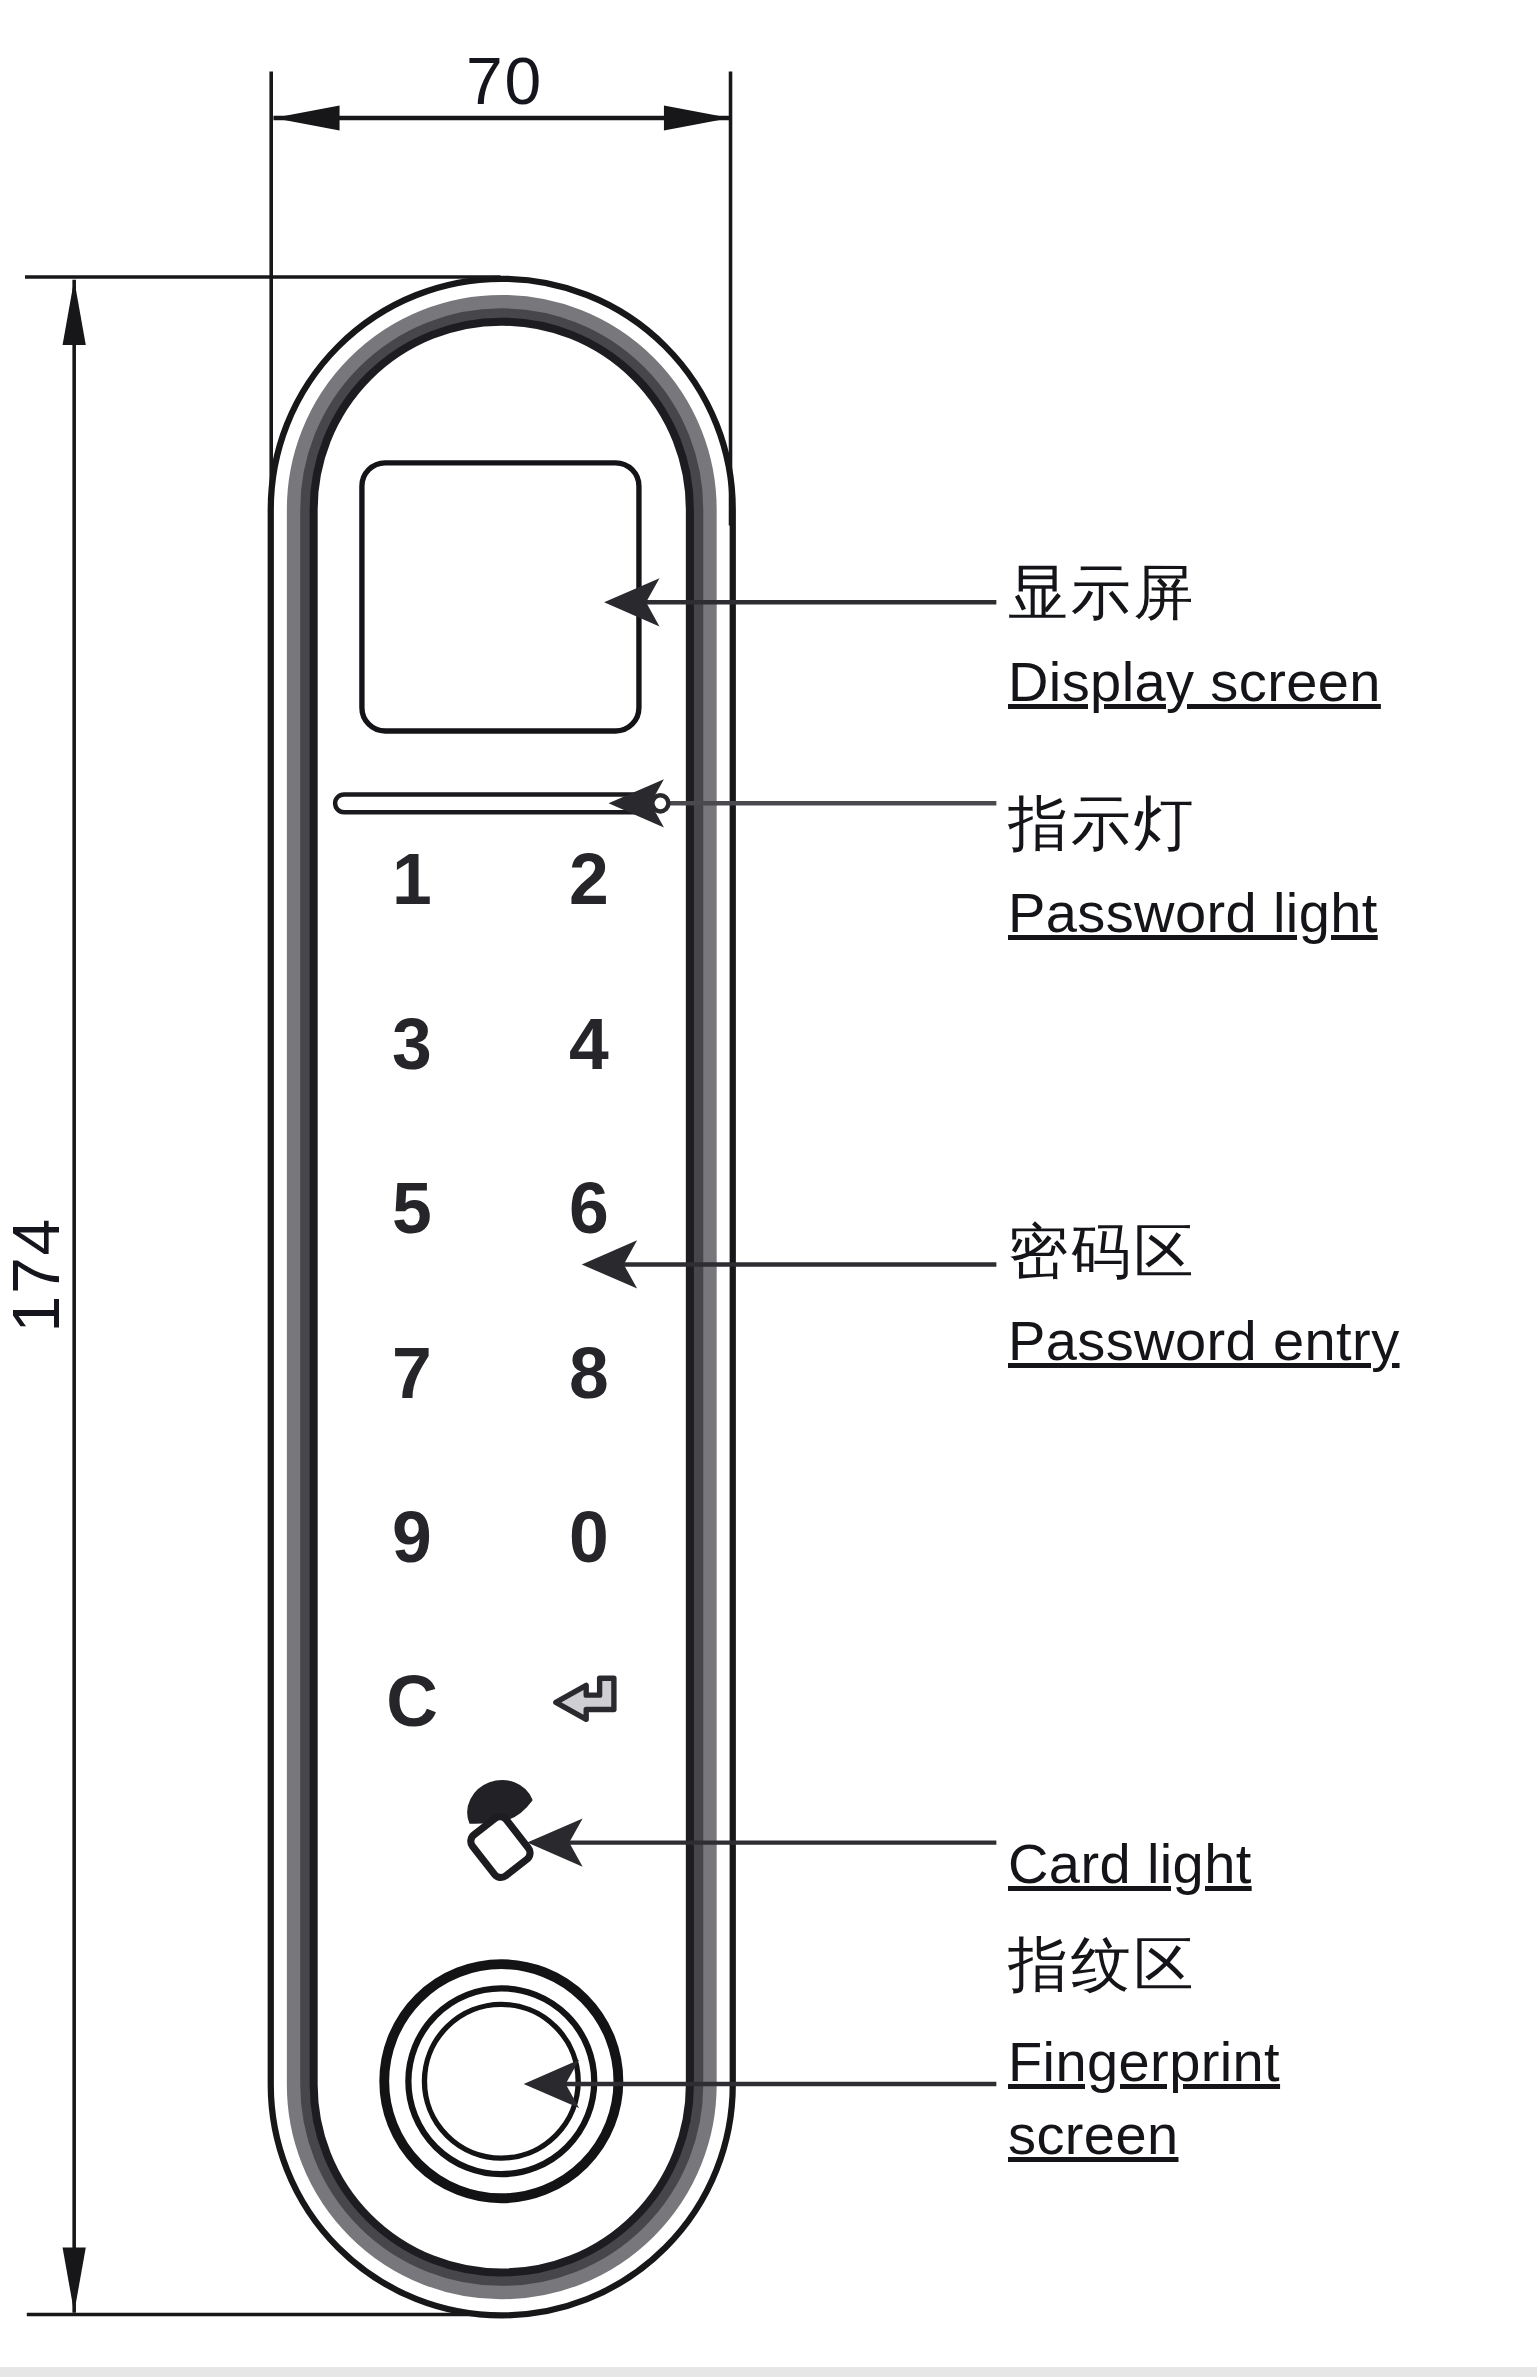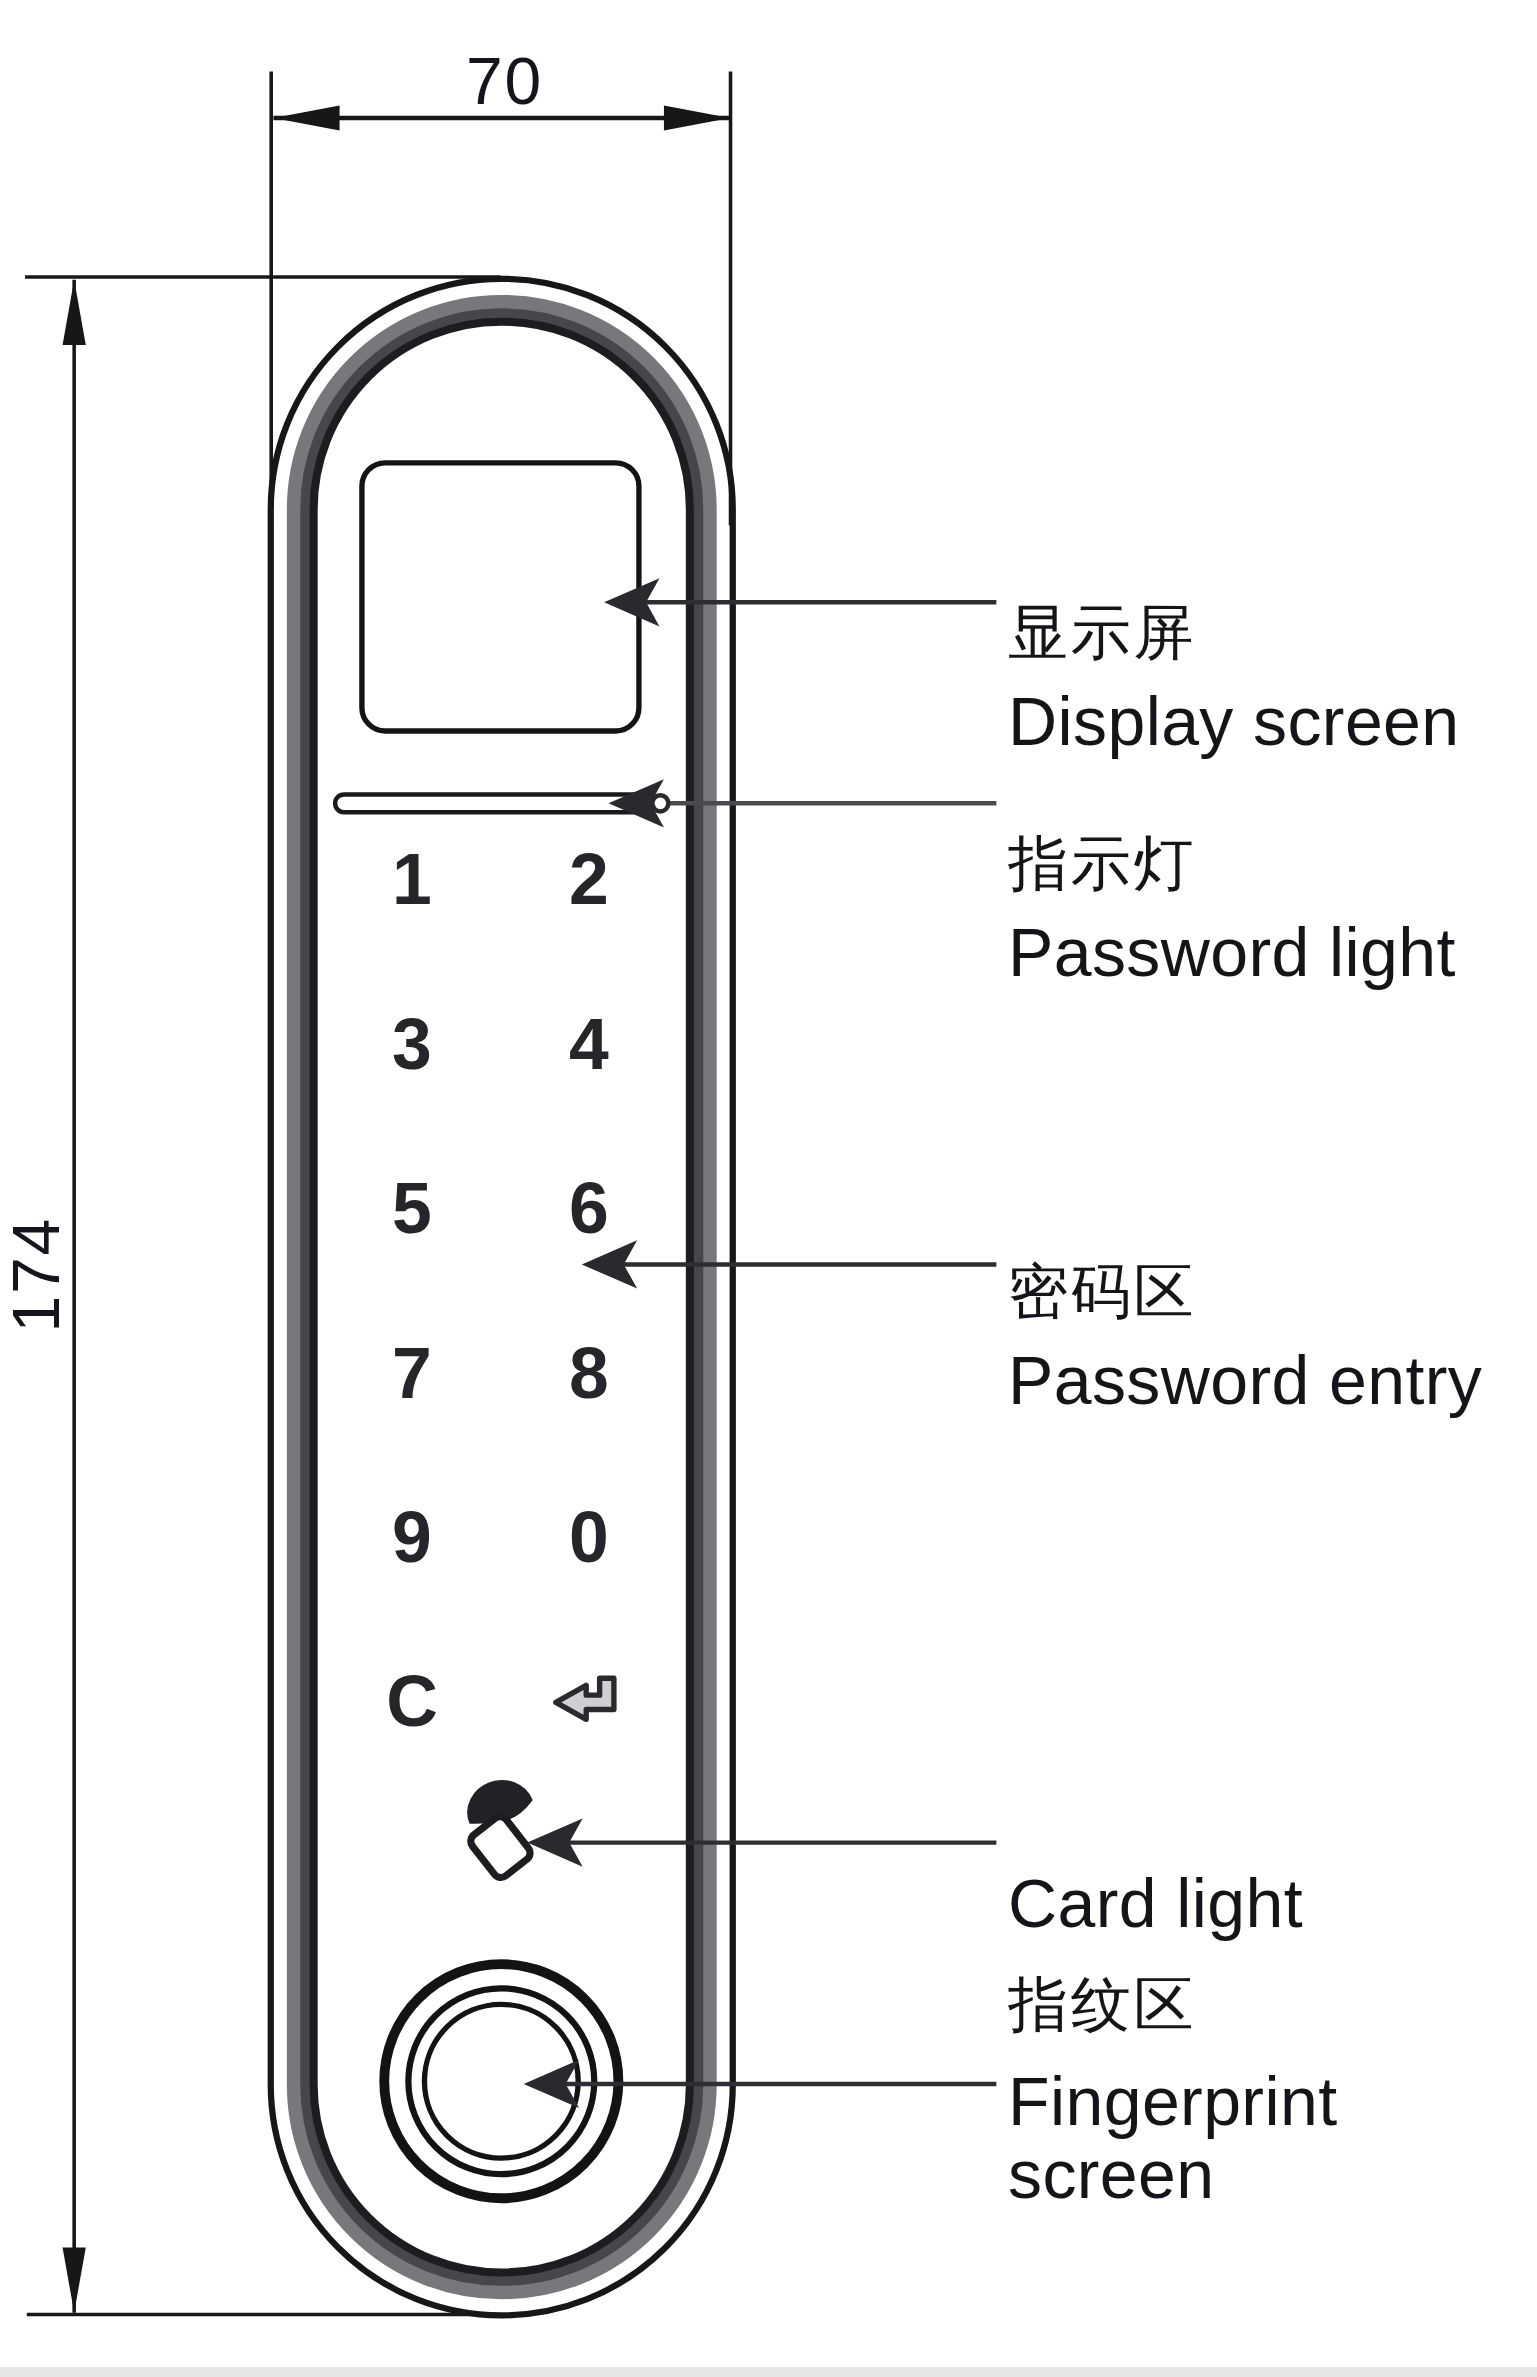--- a/index.html
+++ b/index.html
@@ -5,23 +5,23 @@
   html,body{margin:0;padding:0;}
   body{
     width:1537px;height:2377px;position:relative;background:#ffffff;
     font-family:"Liberation Sans", sans-serif;overflow:hidden;
   }
   #art{position:absolute;left:0;top:0;width:1537px;height:2377px;}
   svg text{
     font-family:"Liberation Sans", sans-serif;
     font-weight:bold;fill:#26262a;font-size:80px;
   }
-  .label{position:absolute;left:1008px;width:501px;color:#141419;margin-top:40px;}
+  .label{position:absolute;left:1008px;width:501px;color:#141419;}
   .label .zh{font-size:60px;letter-spacing:2.7px;line-height:1;white-space:nowrap;}
-  .label .en{font-size:68px;letter-spacing:0.4px;margin-top:21.5px;line-height:73px;}
+  .label .en{font-size:56px;letter-spacing:0.4px;margin-top:21.5px;line-height:73px;text-decoration:underline;}
   .label.narrow{width:358px;}
   .label.narrow .en{margin-top:30px;}
   .dim-text{
     position:absolute;color:#15151d;font-size:66px;font-weight:normal;
     letter-spacing:1.8px;text-align:center;
   }
   #dim-width-value{left:433px;top:43px;width:143px;}
   #dim-height-value{left:-18px;top:1241px;width:107px;transform:rotate(-90deg);}
   .bottom-strip{
     position:absolute;left:0;top:2367px;width:1537px;height:10.7px;background:#e6e6e6;

